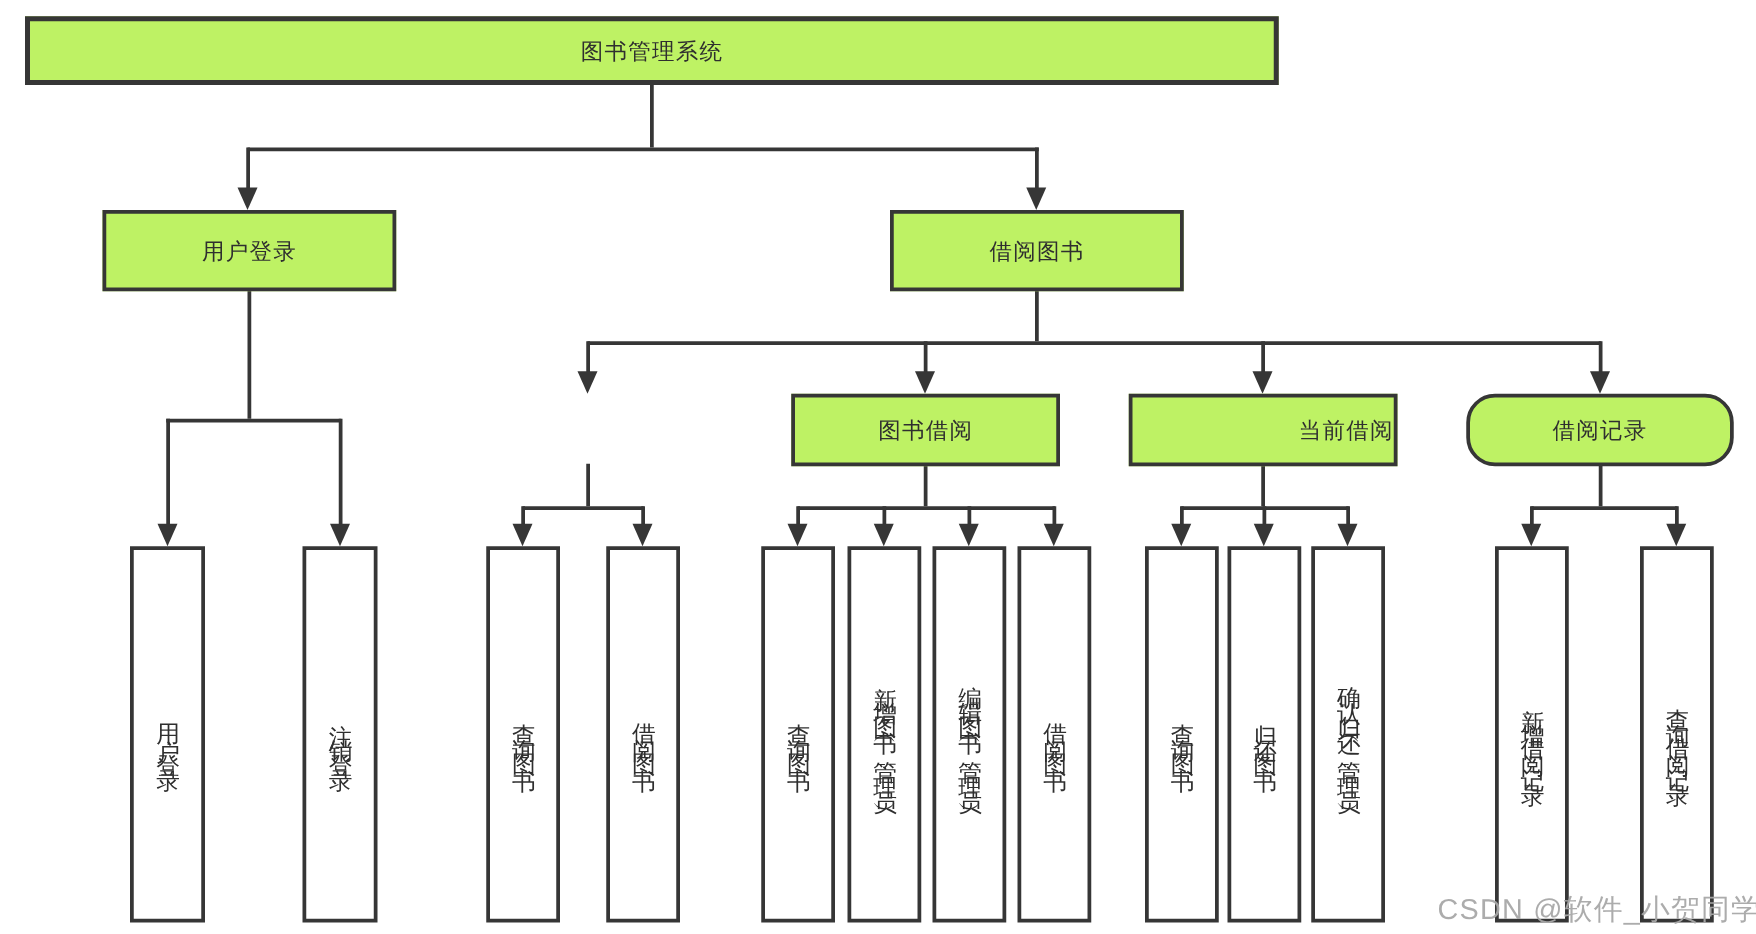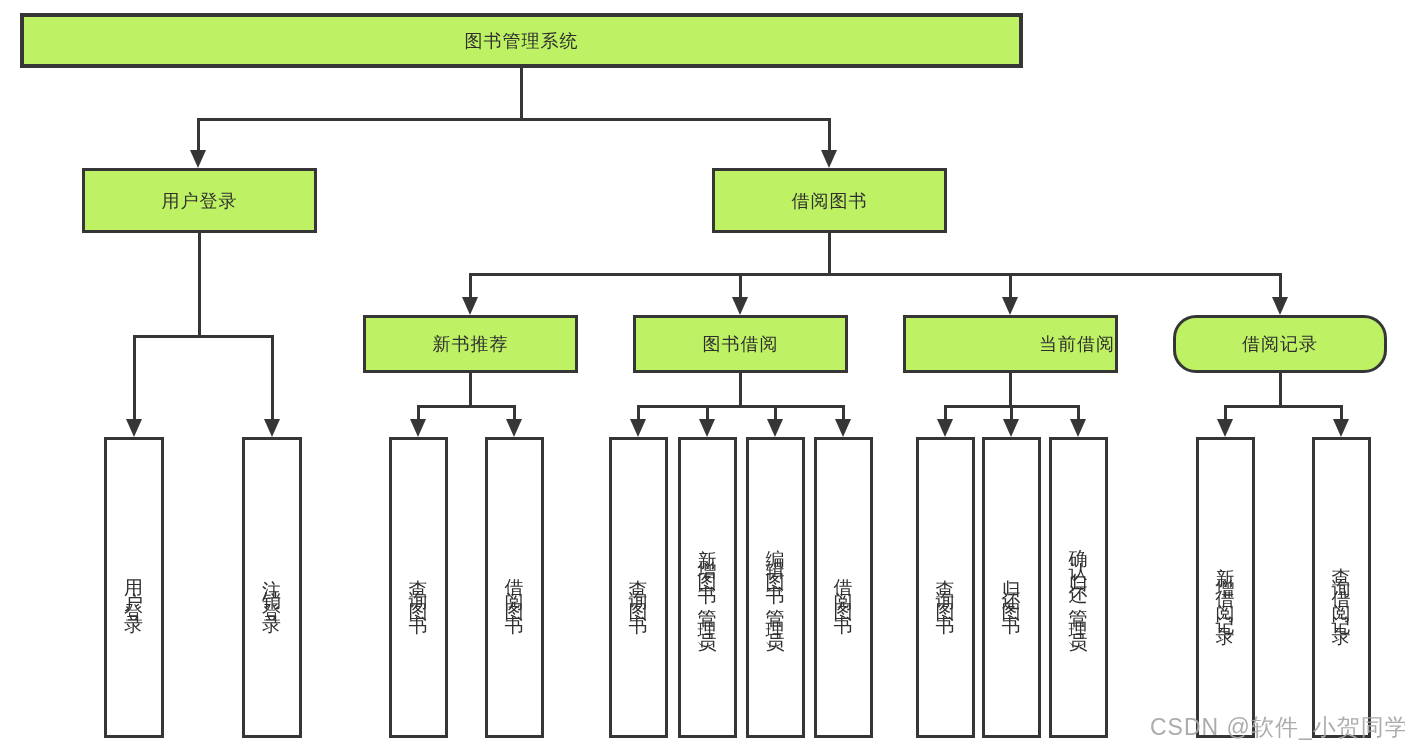--- a/index.html
+++ b/index.html
@@ -102,23 +102,20 @@
     <span>图书管理系统</span>
   </div>
 
   <div class="node" style="left:82px;top:168px;width:235px;height:65px;">
     <span>用户登录</span>
   </div>
   <div class="node" style="left:712px;top:168px;width:235px;height:65px;">
     <span>借阅图书</span>
   </div>
 
-  <div class="node" style="left:363px;top:315px;width:215px;height:58px;">
-    <span>新书推荐</span>
-  </div>
   <div class="node" style="left:633px;top:315px;width:215px;height:58px;justify-content:center;">
     <span>图书借阅</span>
   </div>
   <div class="node" style="left:903px;top:315px;width:215px;height:58px;justify-content:flex-end;">
     <span>当前借阅</span>
   </div>
   <div class="node" style="left:1173px;top:315px;width:214px;height:58px;border-radius:23px;">
     <span>借阅记录</span>
   </div>
 

